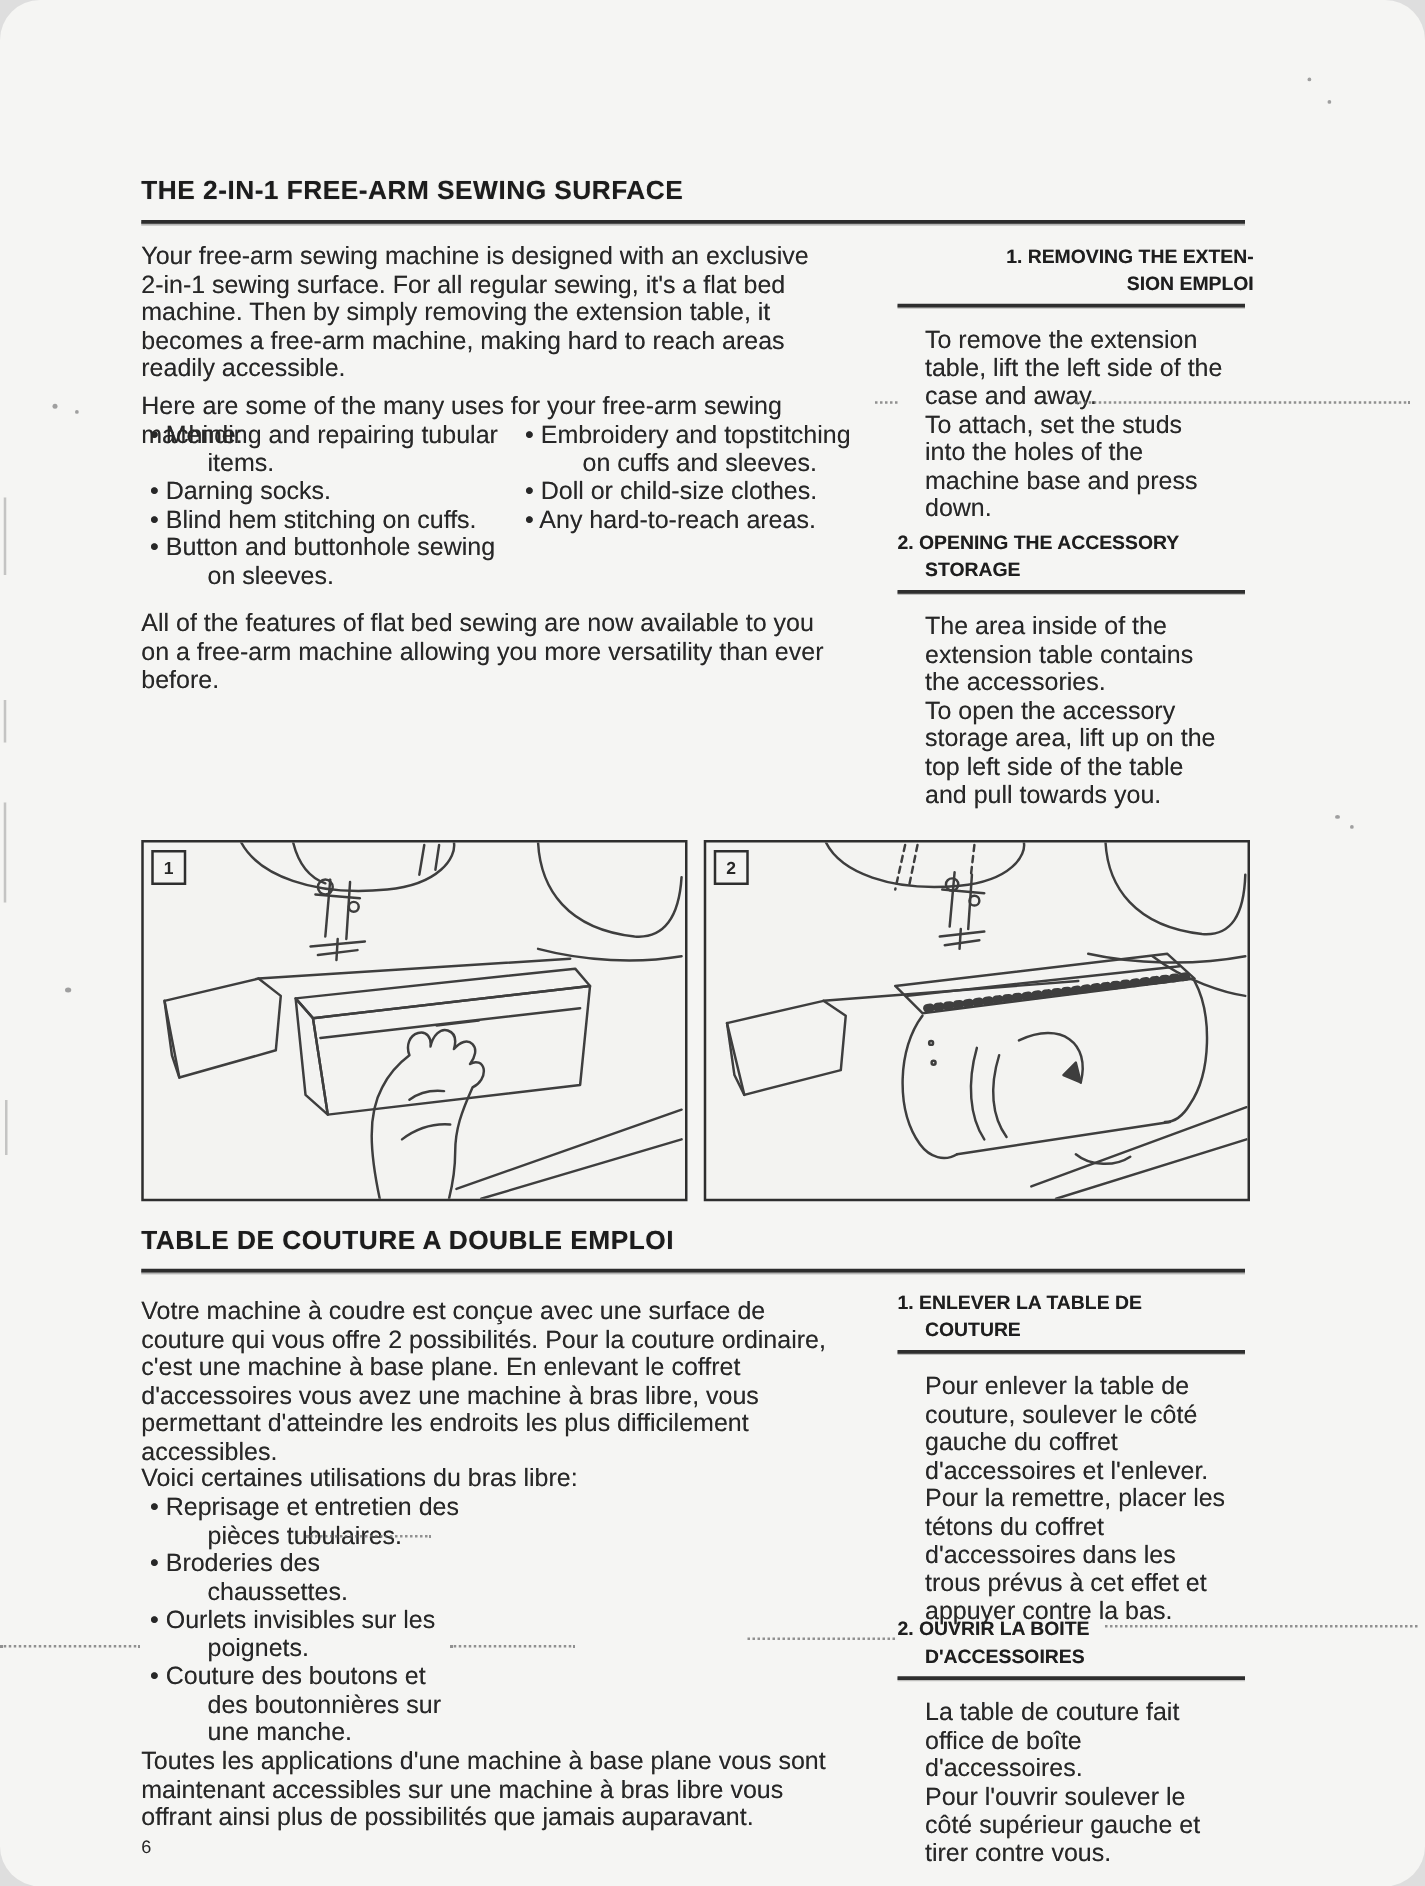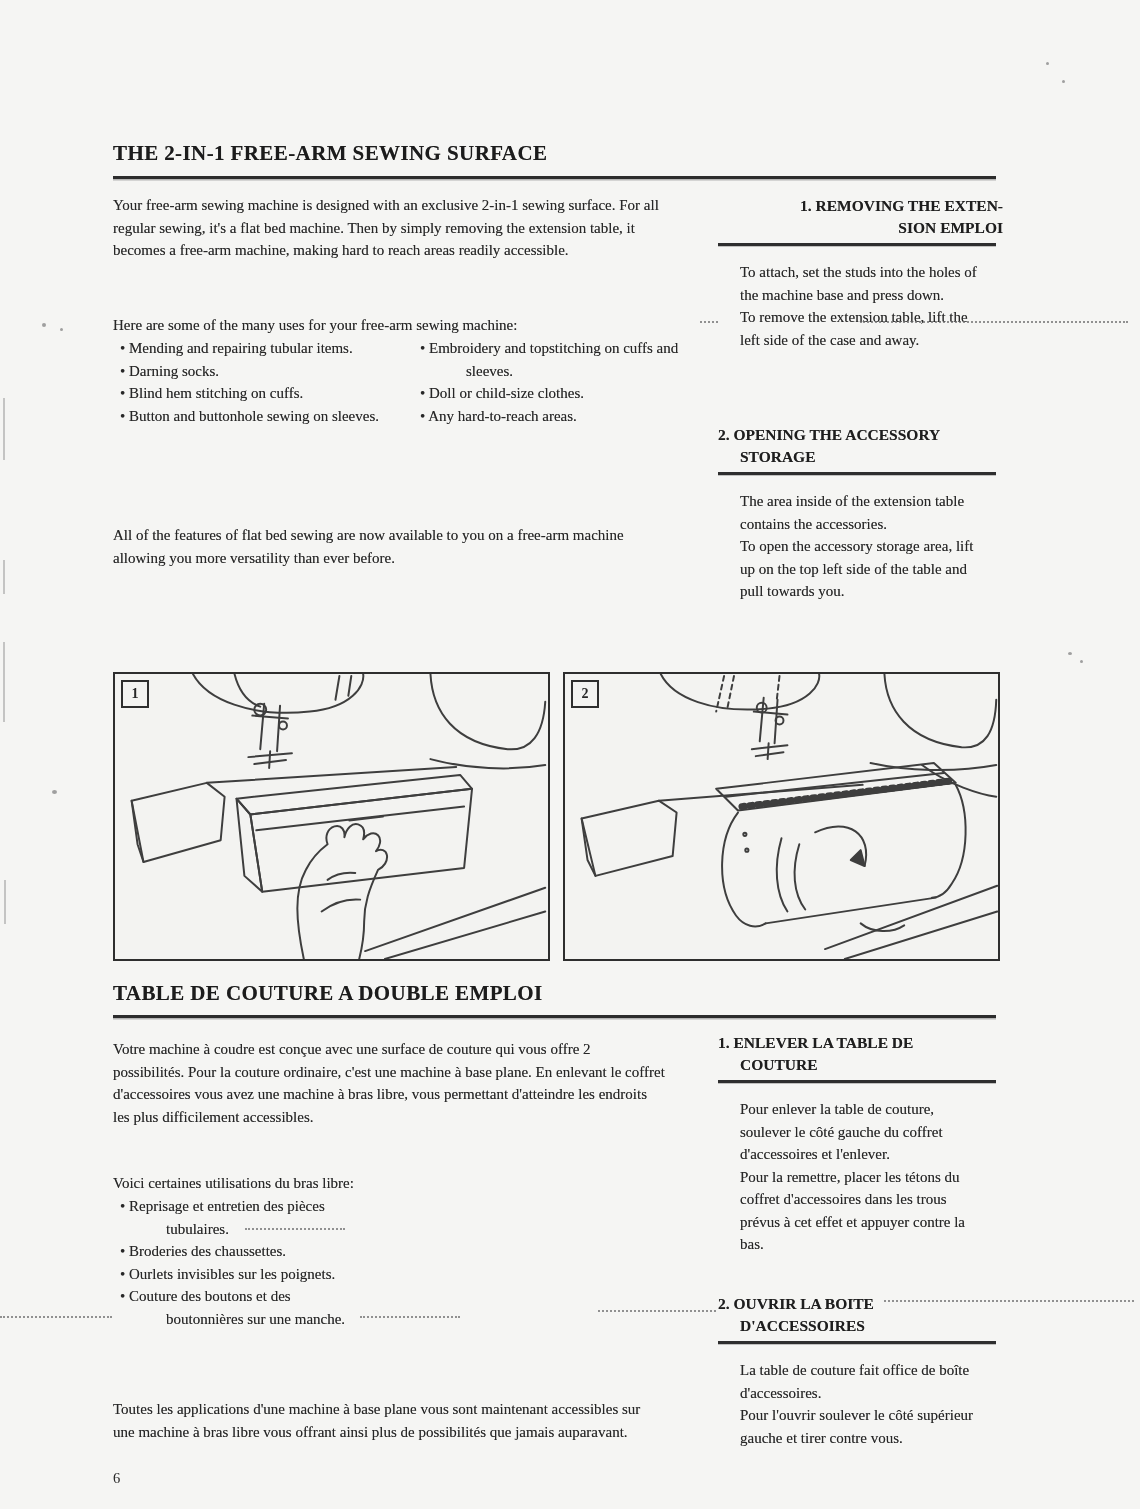--- a/index.html
+++ b/index.html
@@ -1,29 +1,29 @@
 <!DOCTYPE html>
 <html><head>
 <meta charset="utf-8">
 <style>
   html,body { margin:0; padding:0; background:#dedede; }
   .page {
     position:relative; width:1140px; height:1509px; margin:0 auto;
     background:#f5f5f3;
-    font-family:Liberation Serif, serif;
-    color:#272727; overflow:hidden;
+    font-family:Liberation Sans, sans-serif;
+    color:#272727; overflow:hidden;border-radius:32px;
   }
   .abs { position:absolute; }
   .doc-title {
     font-size:21px; font-weight:bold; letter-spacing:.4px; color:#1c1c1c;
     text-shadow:0 0 .6px rgba(30,30,30,.55); margin:0;
   }
   .rule { background:#2c2c2c; height:3px; box-shadow:0 1.5px 0 rgba(60,60,60,.35); }
   .subrule { background:#2e2e2e; height:2.5px; box-shadow:0 1px 0 rgba(70,70,70,.3); }
-  p, li { font-size:15px; line-height:22.5px; margin:0;
+  p, li { font-size:20px; line-height:22.5px; margin:0;
           text-shadow:0 0 .5px rgba(40,40,40,.5); }
   .colhead { font-size:15.5px; font-weight:bold; line-height:22px; color:#1e1e1e;
              text-shadow:0 0 .5px rgba(30,30,30,.5); }
   .colhead .l2 { display:block; margin-left:22px; }
   .body-col p { margin-bottom:0; }
   ul.bullets { list-style:none; margin:0; padding:0; }
   ul.bullets li { padding-left:58px; text-indent:-46px; }
   ul.bullets li::before { content:"• "; }
   figure.illus {
     margin:0; border:2.5px solid #2e2e2e; background:#f3f3f1; box-sizing:border-box;
@@ -56,30 +56,30 @@
       <li>Darning socks.</li>
       <li>Blind hem stitching on cuffs.</li>
       <li>Button and buttonhole sewing on sleeves.</li>
     </ul>
   <ul class="abs bullets" style="left:408px; top:337px; width:295px;">
       <li>Embroidery and topstitching on cuffs and sleeves.</li>
       <li>Doll or child-size clothes.</li>
       <li>Any hard-to-reach areas.</li>
     </ul>
 
-  <p class="abs" style="left:113px; top:488px; width:552px;margin-top:36px;">All of the features of flat bed sewing are now available to you on a free-arm machine allowing you more versatility than ever before.</p>
+  <p class="abs" style="left:113px; top:488px; width:552px;">All of the features of flat bed sewing are now available to you on a free-arm machine allowing you more versatility than ever before.</p>
 
   <div class="abs colhead" style="left:718px; top:195px; width:285px;text-align:right;">
     <span>1. REMOVING THE EXTEN-</span>
     <span class="l2">SION EMPLOI</span>
   </div>
   <div class="abs subrule" style="left:718px; top:243px; width:278px;"></div>
   <div class="abs body-col" style="left:740px; top:261px; width:240px;">
+    <p>To remove the extension table, lift the left side of the case and away.</p>
     <p>To attach, set the studs into the holes of the machine base and press down.</p>
-    <p>To remove the extension table, lift the left side of the case and away.</p>
   </div>
 
   <div class="abs colhead" style="left:718px; top:424px; width:285px;">
     <span>2. OPENING THE ACCESSORY</span>
     <span class="l2">STORAGE</span>
   </div>
   <div class="abs subrule" style="left:718px; top:472px; width:278px;"></div>
   <div class="abs body-col" style="left:740px; top:490px; width:240px;">
     <p>The area inside of the extension table contains the accessories.</p>
     <p>To open the accessory storage area, lift up on the top left side of the table and pull towards you.</p>

